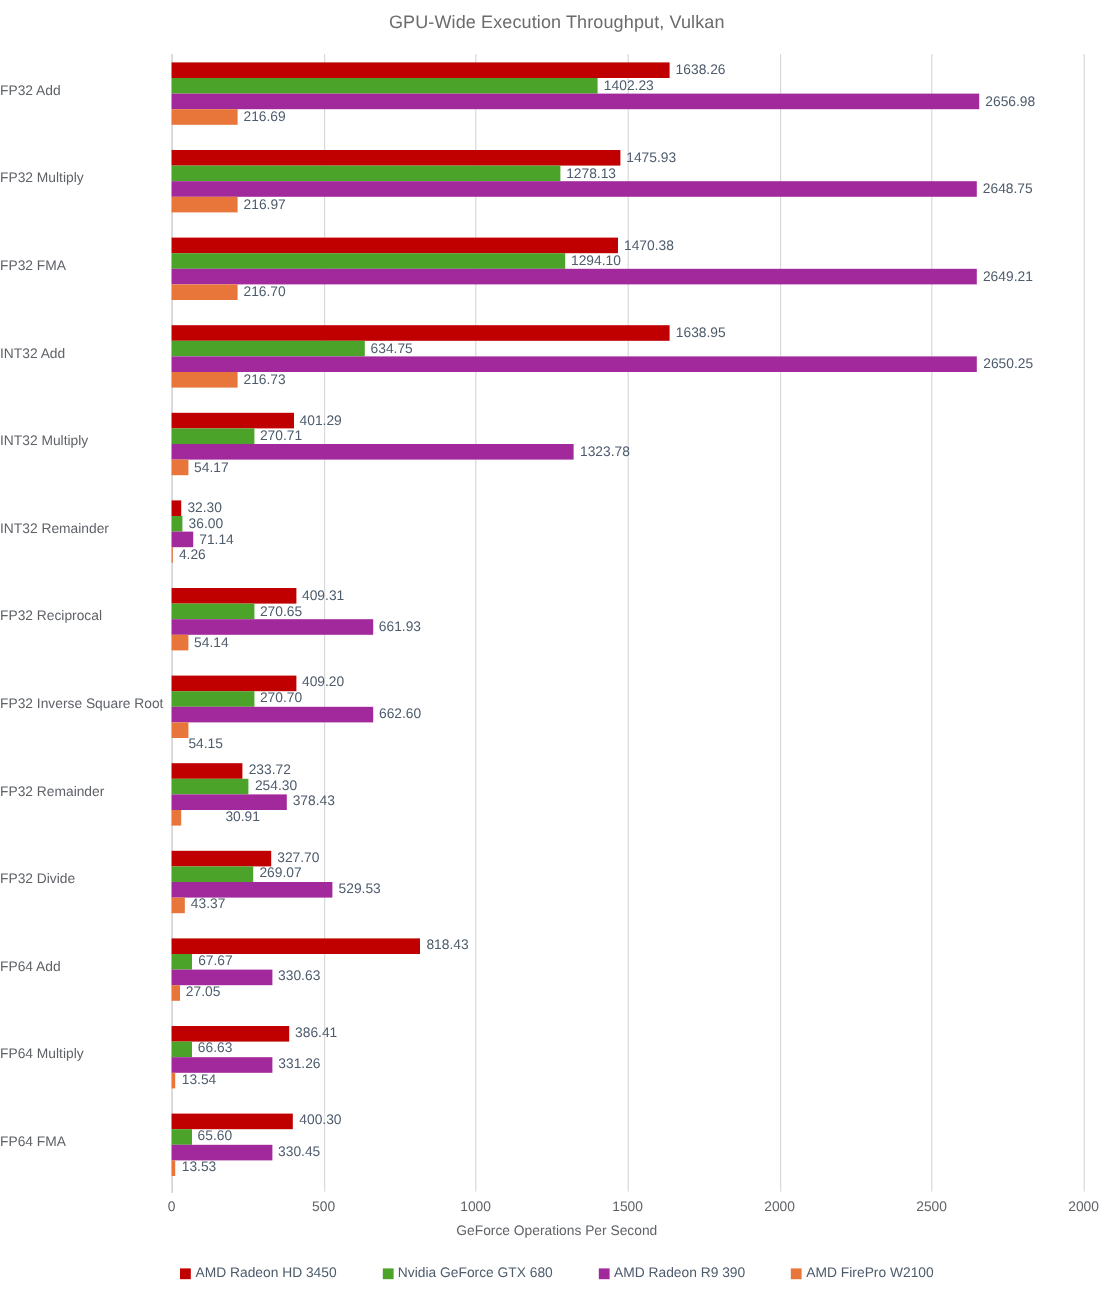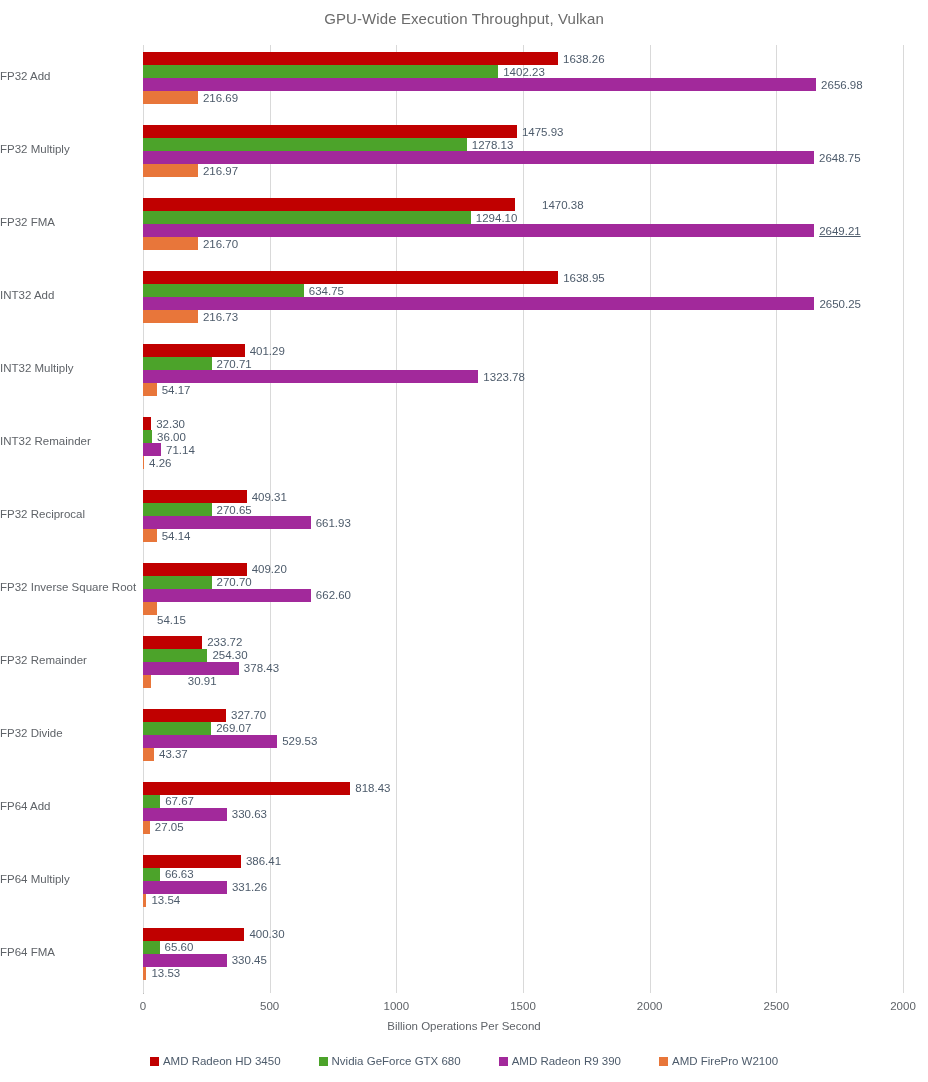--- a/index.html
+++ b/index.html
@@ -186,29 +186,29 @@
           <div class="bar-label" style="left: 671.017px; color: rgb(77, 91, 107);">2648.75</div>
         </div>
         <div class="bar-row" style="top: 39px;">
           <div class="bar" title="AMD FirePro W2100 — FP32 Multiply: 216.97" style="width: 54.9657px; background: rgb(232, 118, 58);"></div>
           <div class="bar-label" style="left: 54.9657px; color: rgb(77, 91, 107);">216.97</div>
         </div>
       </div>
       <div class="cat-group" style="top: 153.308px; height: 52px;">
         <div class="bar-row" style="top: 0px;">
           <div class="bar" title="AMD Radeon HD 7950 — FP32 FMA: 1470.38" style="width: 372.496px; background: rgb(192, 0, 0);"></div>
-          <div class="bar-label" style="left: 394px; color: rgb(77, 91, 107);">1470.38</div>
+          <div class="bar-label" style="left: 372px; color: rgb(77, 91, 107);">1470.38</div>
         </div>
         <div class="bar-row" style="top: 13px;">
           <div class="bar" title="Nvidia GeForce GTX 680 — FP32 FMA: 1294.10" style="width: 327.839px; background: rgb(76, 163, 42);"></div>
           <div class="bar-label" style="left: 327.839px; color: rgb(77, 91, 107);">1294.10</div>
         </div>
         <div class="bar-row" style="top: 26px;">
           <div class="bar" title="AMD Radeon R9 390 — FP32 FMA: 2649.21" style="width: 671.133px; background: rgb(162, 41, 155);"></div>
-          <div class="bar-label" style="left: 671.133px; color: rgb(77, 91, 107); text-decoration: underline;">2649.21</div>
+          <div class="bar-label" style="left: 671.133px; color: rgb(77, 91, 107);">2649.21</div>
         </div>
         <div class="bar-row" style="top: 39px;">
           <div class="bar" title="AMD FirePro W2100 — FP32 FMA: 216.70" style="width: 54.8973px; background: rgb(232, 118, 58);"></div>
           <div class="bar-label" style="left: 54.8973px; color: rgb(77, 91, 107);">216.70</div>
         </div>
       </div>
       <div class="cat-group" style="top: 226.231px; height: 52px;">
         <div class="bar-row" style="top: 0px;">
           <div class="bar" title="AMD Radeon HD 7950 — INT32 Add: 1638.95" style="width: 415.201px; background: rgb(192, 0, 0);"></div>
           <div class="bar-label" style="left: 415.201px; color: rgb(77, 91, 107);">1638.95</div>
@@ -408,21 +408,21 @@
   <div id="xtick-layer">
       <div class="xtick" style="left: 143px; color: rgb(95, 99, 104);">0</div>
       <div class="xtick" style="left: 269.667px; color: rgb(95, 99, 104);">500</div>
       <div class="xtick" style="left: 396.333px; color: rgb(95, 99, 104);">1000</div>
       <div class="xtick" style="left: 523px; color: rgb(95, 99, 104);">1500</div>
       <div class="xtick" style="left: 649.667px; color: rgb(95, 99, 104);">2000</div>
       <div class="xtick" style="left: 776.333px; color: rgb(95, 99, 104);">2500</div>
       <div class="xtick" style="left: 903px; color: rgb(95, 99, 104);">2000</div>
     </div>
 
-  <div class="xaxis-title">Billion Operations Per Second</div>
+  <div class="xaxis-title">GeForce Operations Per Second</div>
 
   <div class="legend" id="legend">
       <div class="legend-item">
         <span class="legend-swatch" style="background: rgb(192, 0, 0);"></span>
         <span>AMD Radeon HD 3450</span>
       </div>
       <div class="legend-item">
         <span class="legend-swatch" style="background: rgb(76, 163, 42);"></span>
         <span>Nvidia GeForce GTX 680</span>
       </div>

